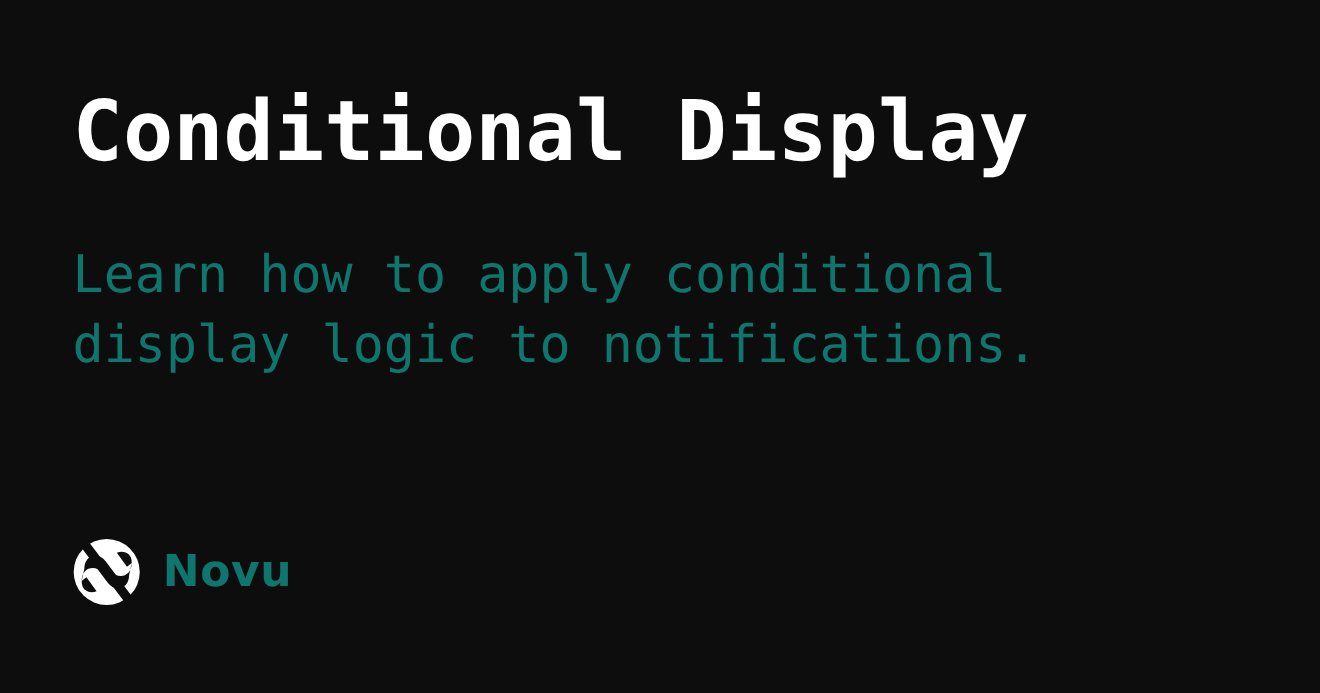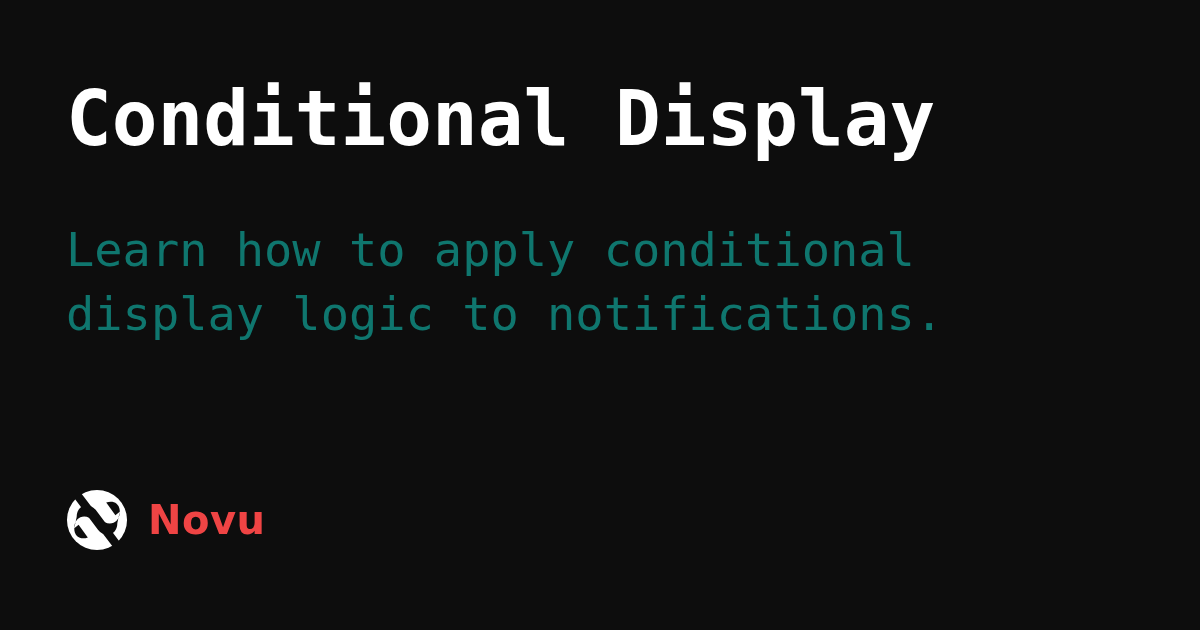--- a/index.html
+++ b/index.html
@@ -67,21 +67,21 @@
     height: 62px;
     display: block;
     flex: 0 0 62px;
   }
 
   .brand-name {
     font-family: "DejaVu Sans", "Liberation Sans", sans-serif;
     font-size: 40px;
     font-weight: 700;
     letter-spacing: 0.5px;
-    color: #ef4444;
+    color: #0f766e;
     line-height: 1;
     white-space: pre;
   }
 </style>
 </head>
 <body>
 
 <div class="card">
 
   <h1 class="title">Conditional Display</h1>

